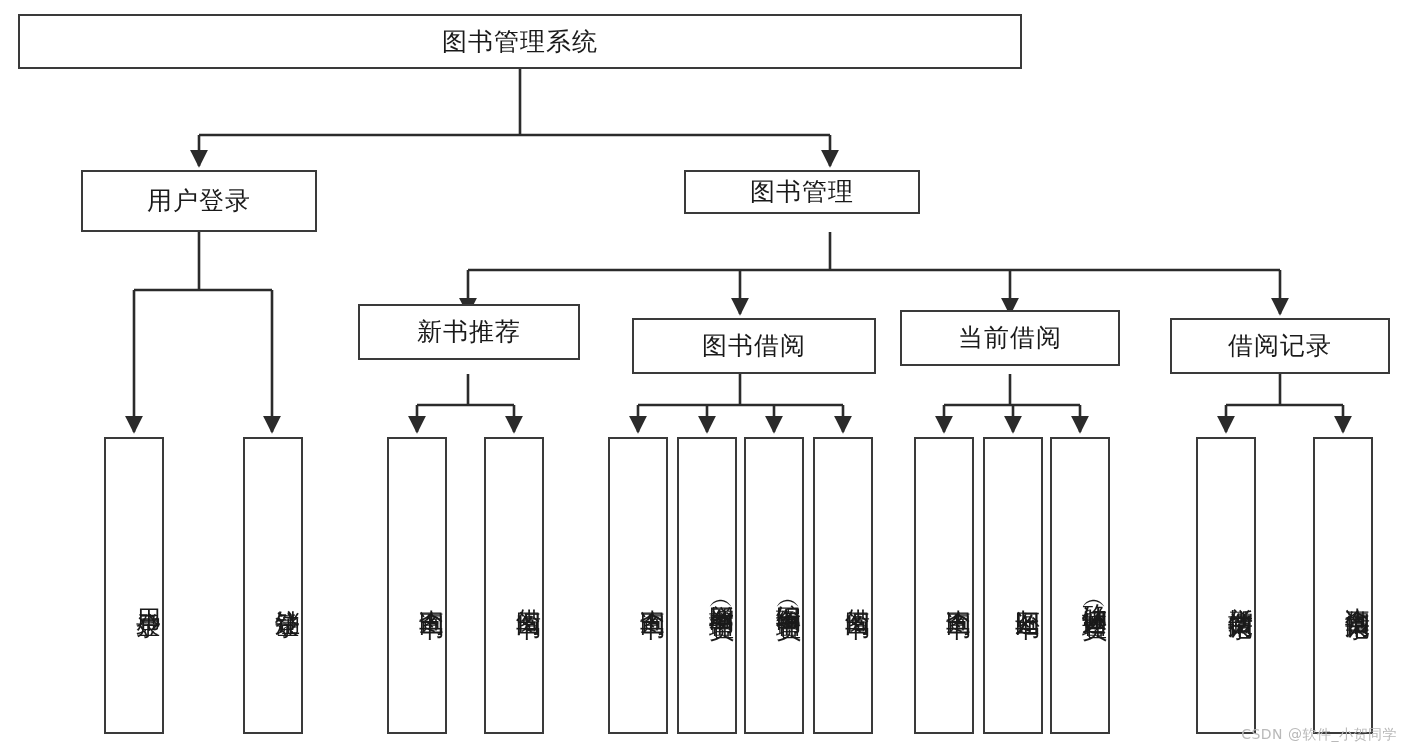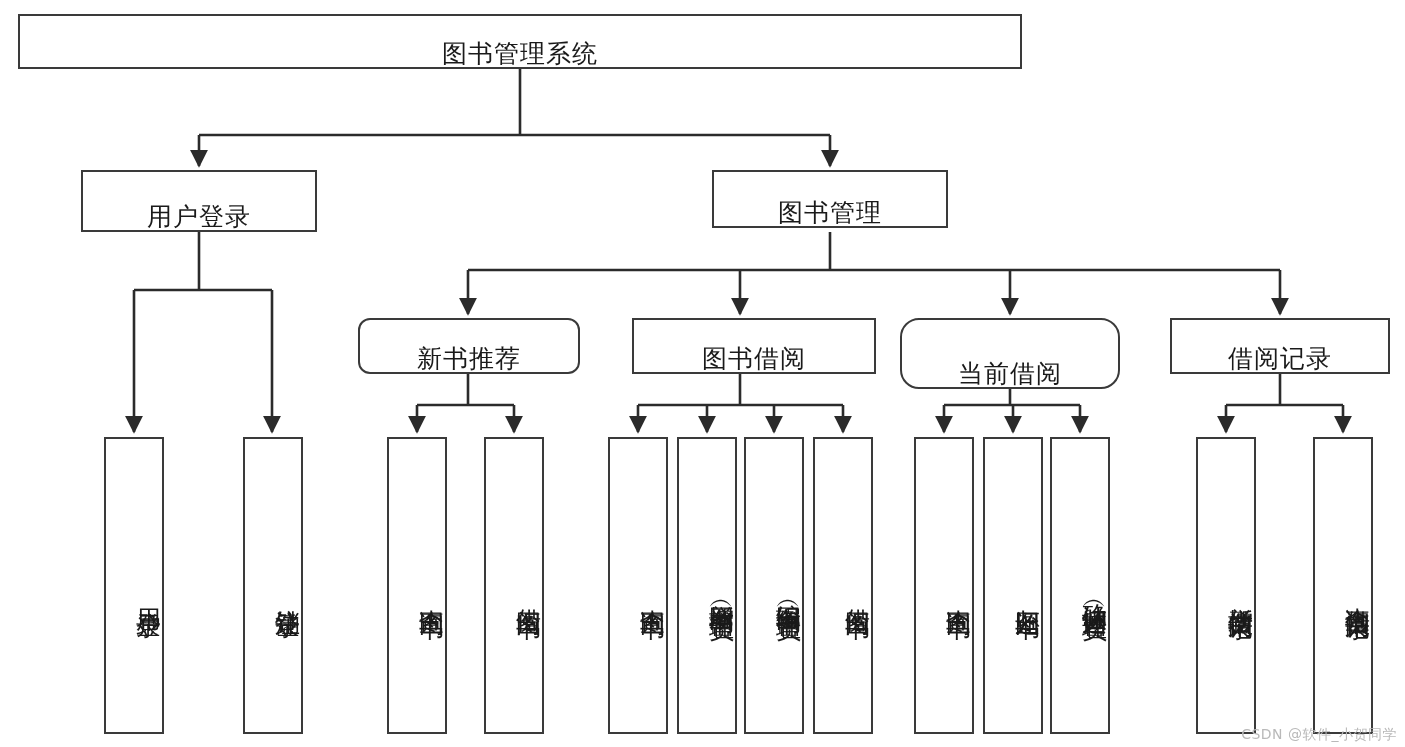--- a/index.html
+++ b/index.html
@@ -25,21 +25,21 @@
     width: 1405px;
     height: 747px;
     pointer-events: none;
   }
   .node-box {
     position: absolute;
     box-sizing: border-box;
     background: #ffffff;
     border: 2px solid #3a3a3a;
     display: flex;
-    align-items: flex-end;
+    align-items: center;
     justify-content: center;
     color: #1a1a1a;
   }
   .node-box.horizontal {
     font-size: 25px;
     line-height: 1.1;
     letter-spacing: 1px;
   }
   .node-box.vertical {
     writing-mode: vertical-rl;
@@ -125,31 +125,31 @@
     </g>
   </svg>
 
   <div class="node-box horizontal" id="node-root" style="left: 18px; top: 14px; width: 1004px; height: 55px;">
     <span class="node-label">图书管理系统</span>
   </div>
 
   <div class="node-box horizontal" id="node-t2-0" style="left: 81px; top: 170px; width: 236px; height: 62px;">
     <span class="node-label">用户登录</span>
   </div>
-  <div class="node-box horizontal" id="node-t2-1" style="left: 712px; top: 170px; width: 236px; height: 58px;">
+  <div class="node-box horizontal" id="node-t2-1" style="left: 684px; top: 170px; width: 236px; height: 44px;">
     <span class="node-label">图书管理</span>
   </div>
 
-  <div class="node-box horizontal" id="node-t3-0" style="left: 358px; top: 318px; width: 222px; height: 56px; border-radius: 12px;">
+  <div class="node-box horizontal" id="node-t3-0" style="left: 358px; top: 304px; width: 222px; height: 56px;">
     <span class="node-label">新书推荐</span>
   </div>
   <div class="node-box horizontal" id="node-t3-1" style="left: 632px; top: 318px; width: 244px; height: 56px;">
     <span class="node-label">图书借阅</span>
   </div>
-  <div class="node-box horizontal" id="node-t3-2" style="left: 900px; top: 318px; width: 220px; height: 71px; border-radius: 19px;">
+  <div class="node-box horizontal" id="node-t3-2" style="left: 900px; top: 310px; width: 220px; height: 56px;">
     <span class="node-label">当前借阅</span>
   </div>
   <div class="node-box horizontal" id="node-t3-3" style="left: 1170px; top: 318px; width: 220px; height: 56px;">
     <span class="node-label">借阅记录</span>
   </div>
 
   <div class="node-box vertical" id="node-leaf-0" style="left: 104px; top: 437px; width: 60px; height: 297px;">
     <span class="node-label">用户登录</span>
   </div>
   <div class="node-box vertical" id="node-leaf-1" style="left: 243px; top: 437px; width: 60px; height: 297px;">

